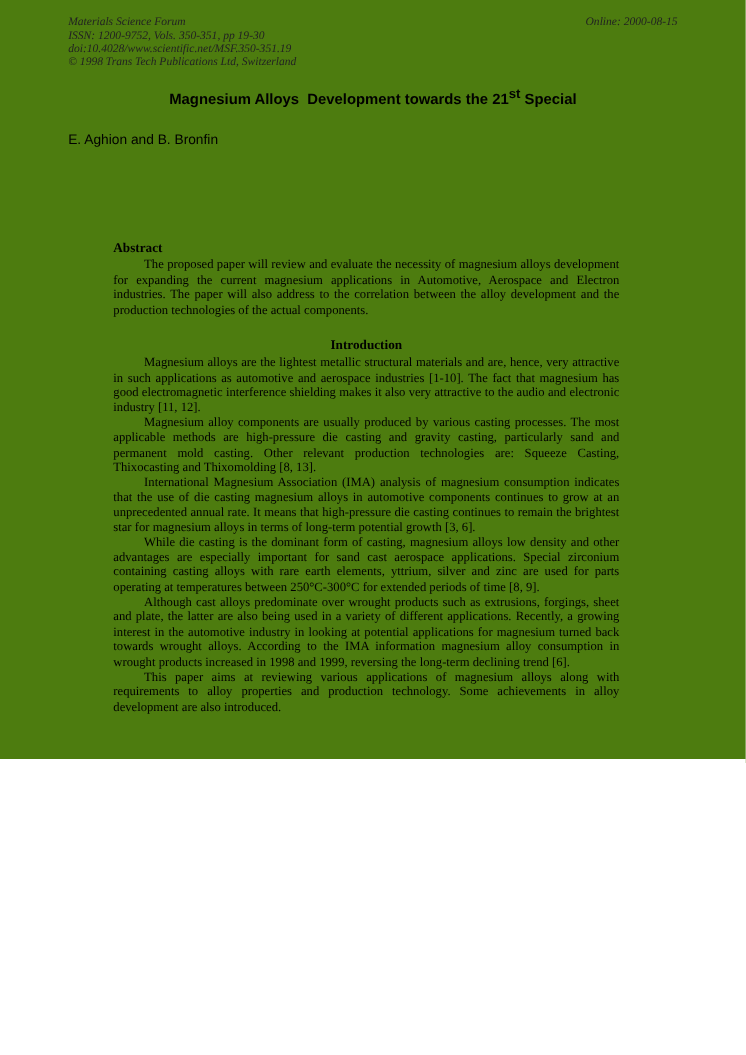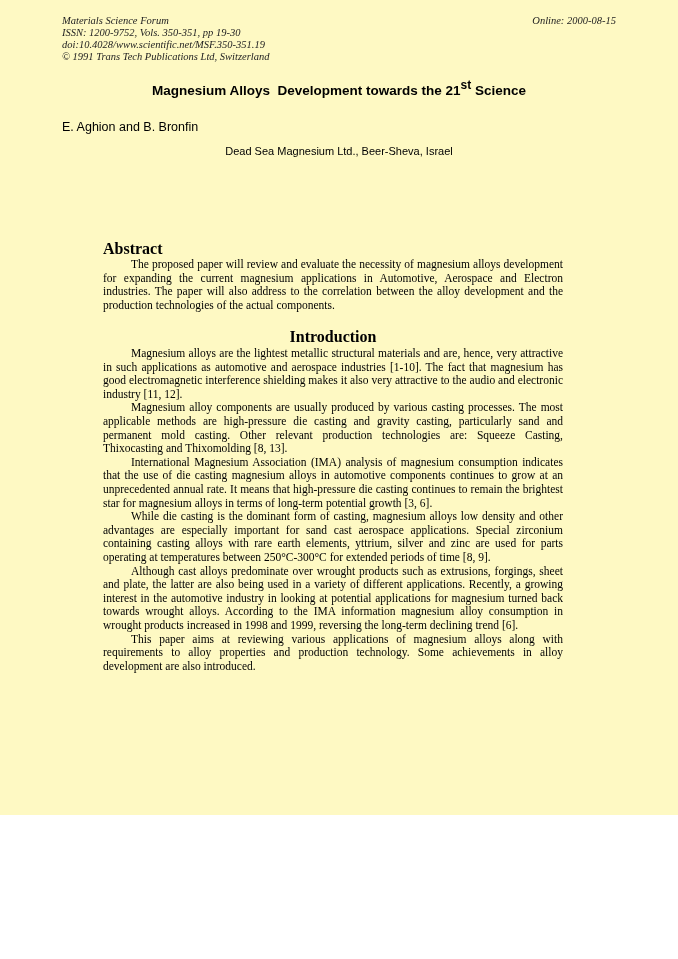--- a/index.html
+++ b/index.html
@@ -1,21 +1,21 @@
 <!DOCTYPE html>
 <html><head>
 <meta charset="utf-8">
 <style>
   html, body { margin: 0; padding: 0; background: #ffffff; }
   .page {
     position: relative;
     width: 678px;
-    height: 815px;
+    height: 690px;
     margin: 0 auto;
-    background: #fef9c3;
+    background: #4d7c0f;
     box-sizing: border-box;
     padding: 15px 62px 0 62px;
     color: #111;
     overflow: hidden;
   }
   .page-header {
     display: flex;
     justify-content: space-between;
     align-items: flex-start;
     font-family: "Liberation Serif", serif;
@@ -65,21 +65,21 @@
     width: 460px;
     font-family: "Liberation Serif", serif;
     font-size: 11.5px;
     line-height: 13.6px;
     text-align: justify;
     color: #000;
   }
   .sec-heading {
     font-family: "Liberation Serif", serif;
     font-weight: bold;
-    font-size: 16px;
+    font-size: 12px;
     margin: 0 0 3px 0;
     text-align: left;
   }
   .abstract-heading { margin-top: 85px; }
   .intro-heading { margin-top: 18px; text-align: center; }
   .auto-heading { margin-top: 12px; margin-bottom: 1px; }
   .para {
     margin: 0;
     text-indent: 28px;
   }
@@ -87,30 +87,29 @@
 </head>
 <body>
 
 <div class="page">
 
   <div class="page-header">
     <div class="header-left">
       <div>Materials Science Forum</div>
       <div>ISSN: 1200-9752, Vols. 350-351, pp 19-30</div>
       <div>doi:10.4028/www.scientific.net/MSF.350-351.19</div>
-      <div>© 1991 Trans Tech Publications Ltd, Switzerland</div>
+      <div>© 1998 Trans Tech Publications Ltd, Switzerland</div>
     </div>
     <div class="header-right">Online: 2000-08-15</div>
   </div>
 
-  <h1 class="paper-title"><span class="pre">Magnesium Alloys  Development towards the 21</span><sup>st</sup><span> Science</span></h1>
+  <h1 class="paper-title"><span class="pre">Magnesium Alloys  Development towards the 21</span><sup>st</sup><span> Special</span></h1>
 
   <div class="authors">E. Aghion and B. Bronfin</div>
 
-  <div class="affiliation">Dead Sea Magnesium Ltd., Beer-Sheva, Israel</div>
 
 
   <div class="content">
 
     <h2 class="sec-heading abstract-heading">Abstract</h2>
     <p class="para">The proposed paper will review and evaluate the necessity of magnesium alloys development for expanding the current magnesium applications in Automotive, Aerospace and Electron industries. The paper will also address to the correlation between the alloy development and the production technologies of the actual components.</p>
 
     <h2 class="sec-heading intro-heading">Introduction</h2>
     <p class="para">Magnesium alloys are the lightest metallic structural materials and are, hence, very attractive in such applications as automotive and aerospace industries [1-10]. The fact that magnesium has good electromagnetic interference shielding makes it also very attractive to the audio and electronic industry [11, 12].</p>
     <p class="para">Magnesium alloy components are usually produced by various casting processes. The most applicable methods are high-pressure die casting and gravity casting, particularly sand and permanent mold casting. Other relevant production technologies are: Squeeze Casting, Thixocasting and Thixomolding [8, 13].</p>

